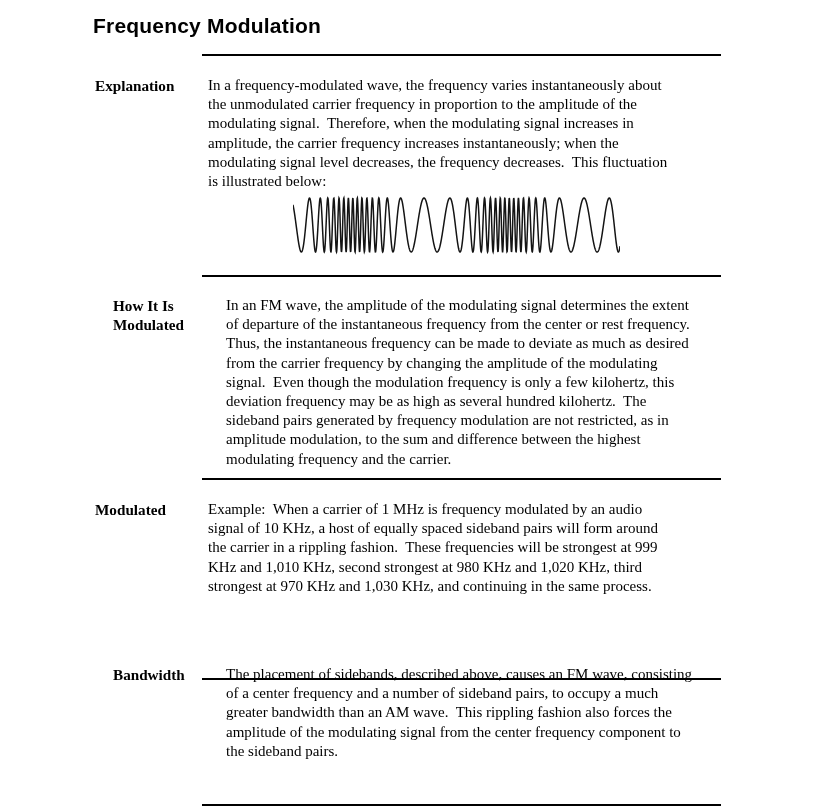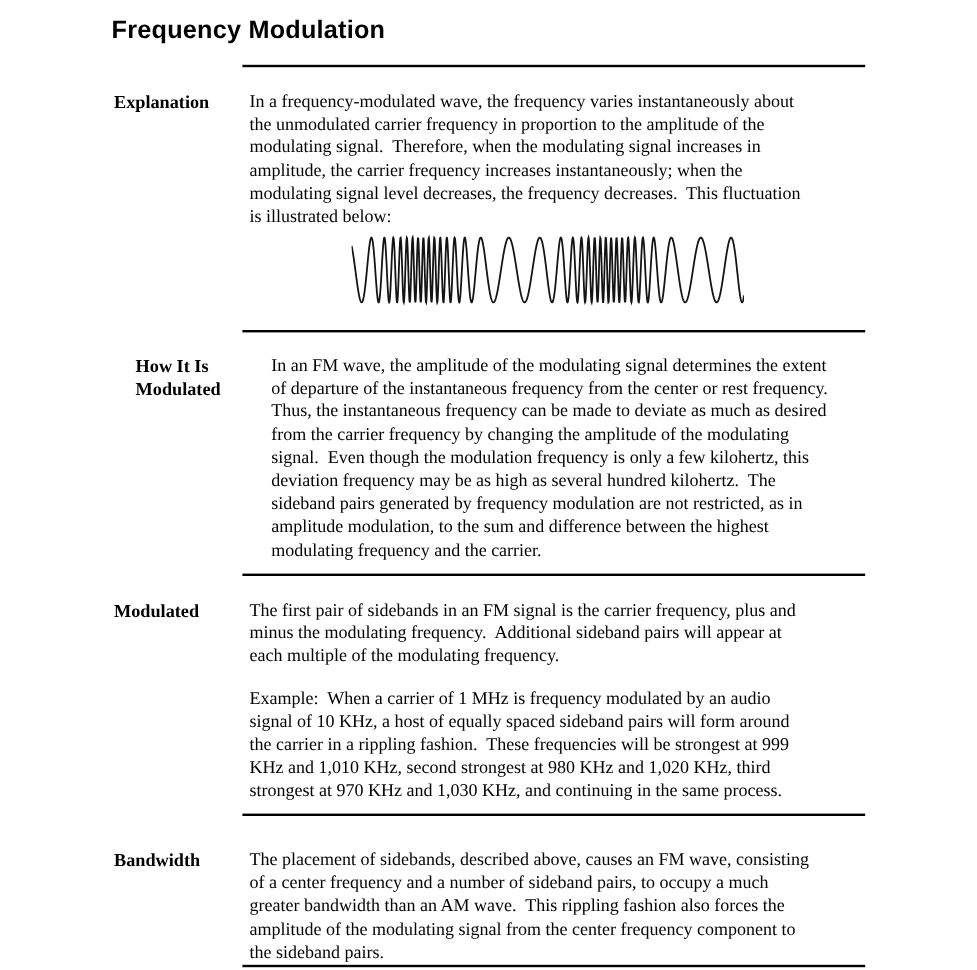--- a/index.html
+++ b/index.html
@@ -38,21 +38,21 @@
   .section {
     position: absolute;
     left: 95px;
     display: flex;
     align-items: flex-start;
     width: 660px;
   }
   .sec-explanation { top: 76px; }
   .sec-how        { top: 296px; margin-left: 18px; }
   .sec-sidebands  { top: 500px; }
-  .sec-bandwidth  { top: 708px; }
+  .sec-bandwidth  { top: 665px; margin-left: 18px; }
   .sec-label {
     flex: 0 0 113px;
     width: 113px;
     font-weight: 700;
     font-size: 15.2px;
     line-height: 19.2px;
     white-space: pre-line;
   }
   .sec-body {
     width: 548px;
@@ -114,23 +114,20 @@
 amplitude modulation, to the sum and difference between the highest
 modulating frequency and the carrier.</p>
     </div>
   </div>
 
   <div class="rule rule-3"></div>
 
   <div class="section sec-sidebands">
     <div class="sec-label">Modulated</div>
     <div class="sec-body">
-      <p>The first pair of sidebands in an FM signal is the carrier frequency, plus and
-minus the modulating frequency.  Additional sideband pairs will appear at
-each multiple of the modulating frequency.</p>
       <p>Example:  When a carrier of 1 MHz is frequency modulated by an audio
 signal of 10 KHz, a host of equally spaced sideband pairs will form around
 the carrier in a rippling fashion.  These frequencies will be strongest at 999
 KHz and 1,010 KHz, second strongest at 980 KHz and 1,020 KHz, third
 strongest at 970 KHz and 1,030 KHz, and continuing in the same process.</p>
     </div>
   </div>
 
   <div class="rule rule-4"></div>
 

